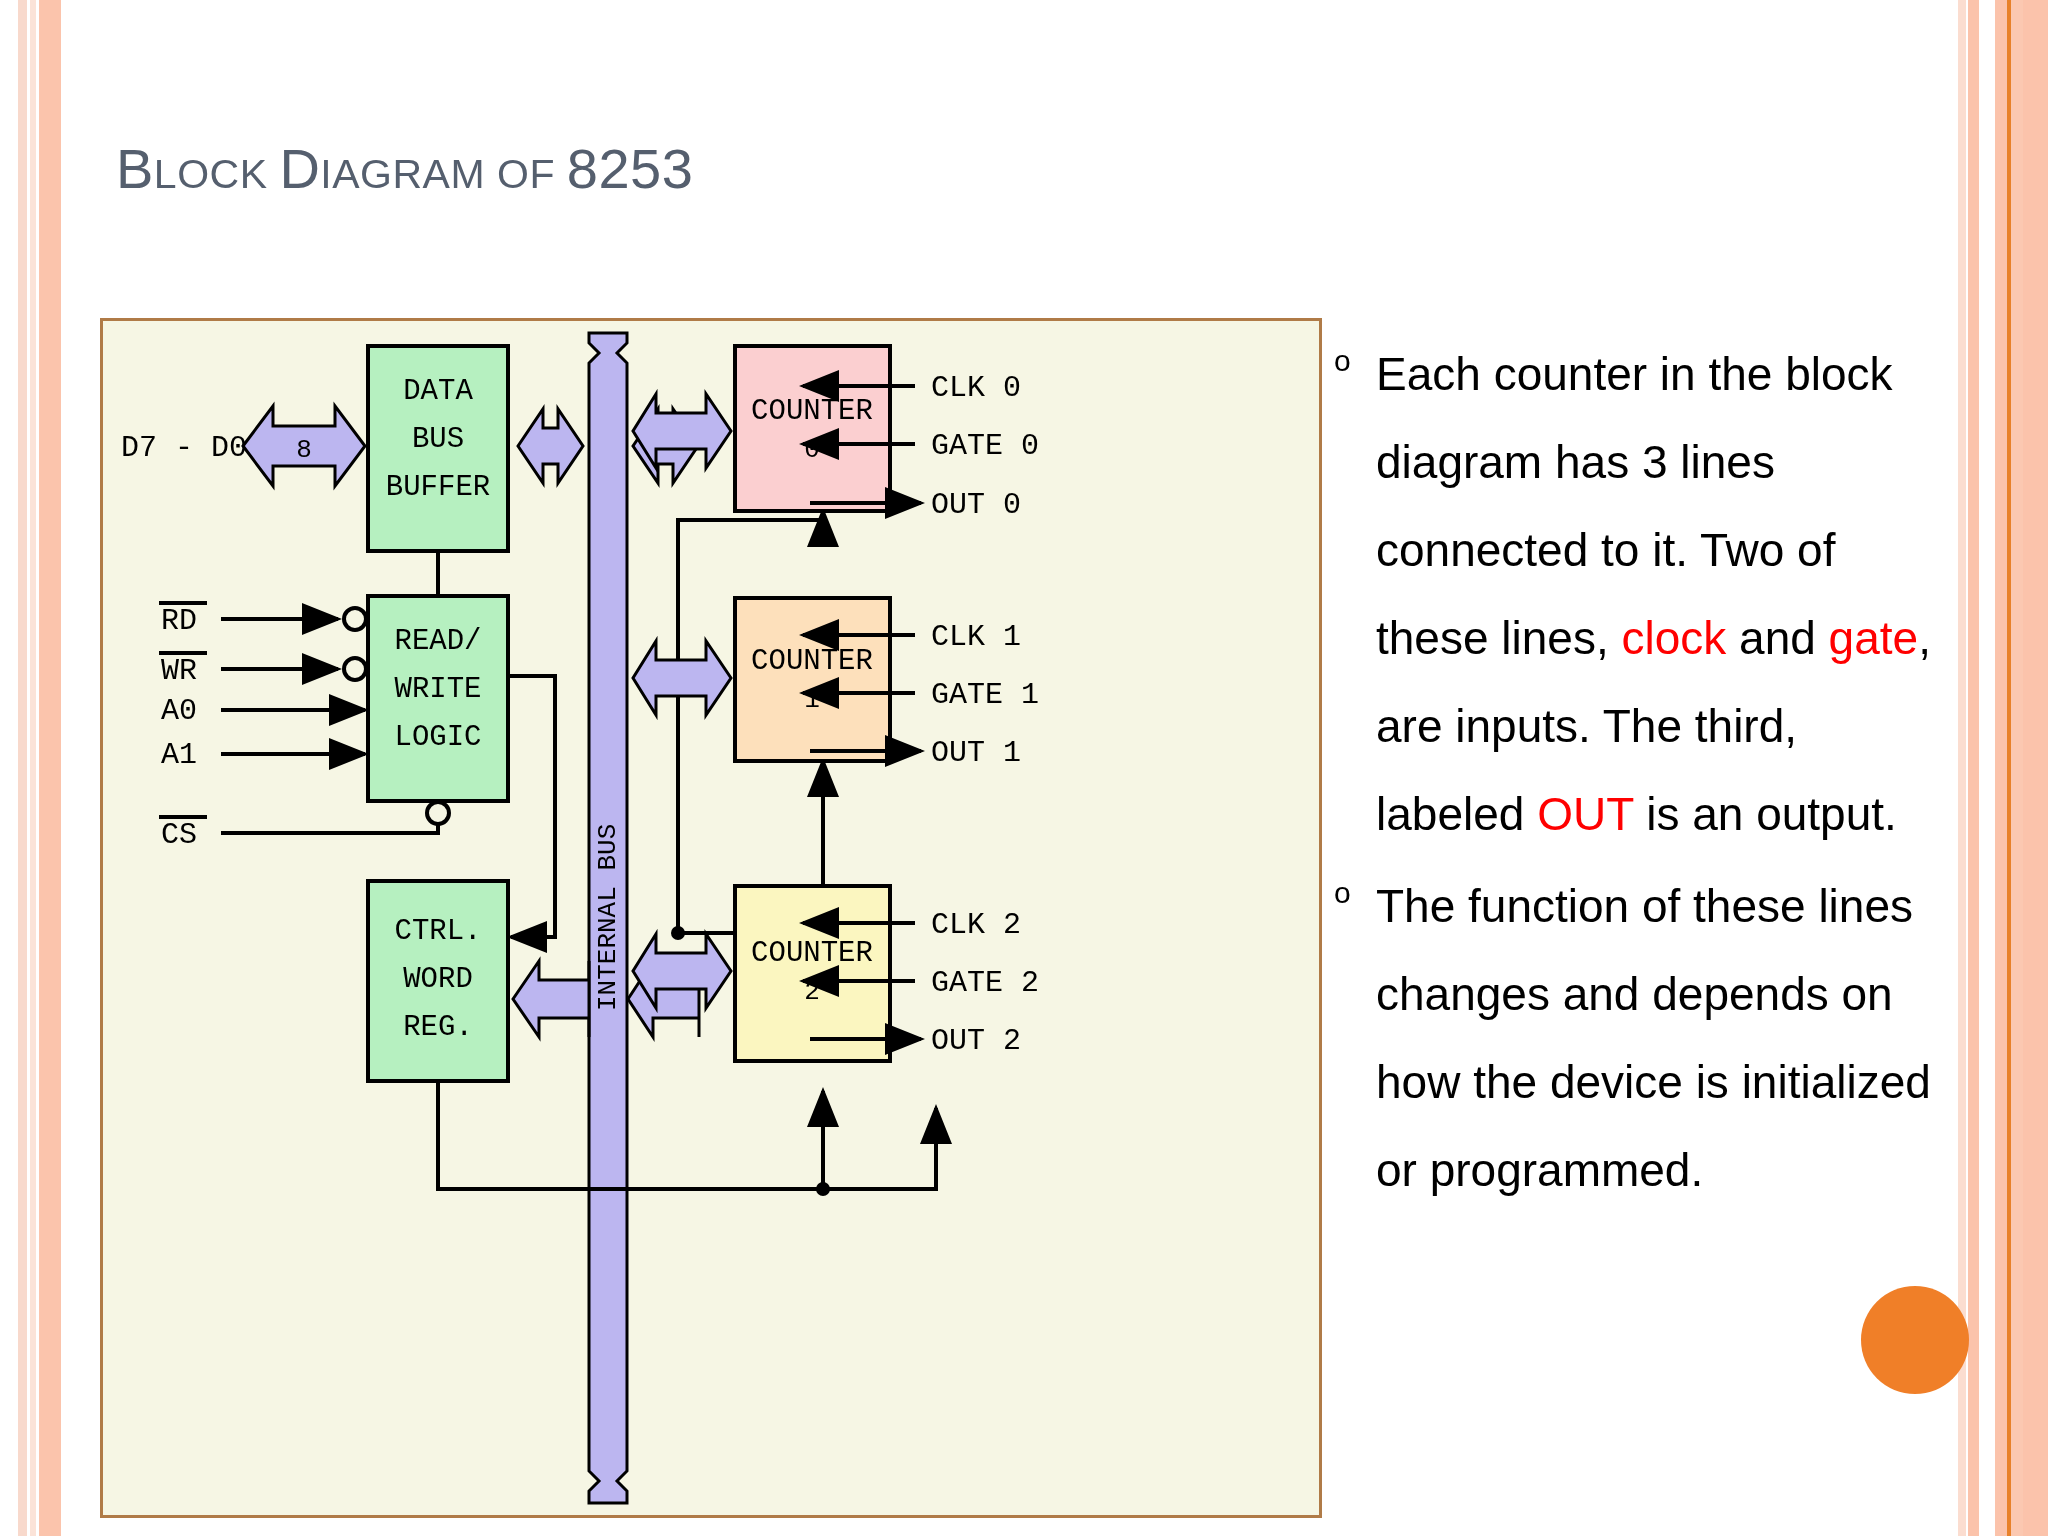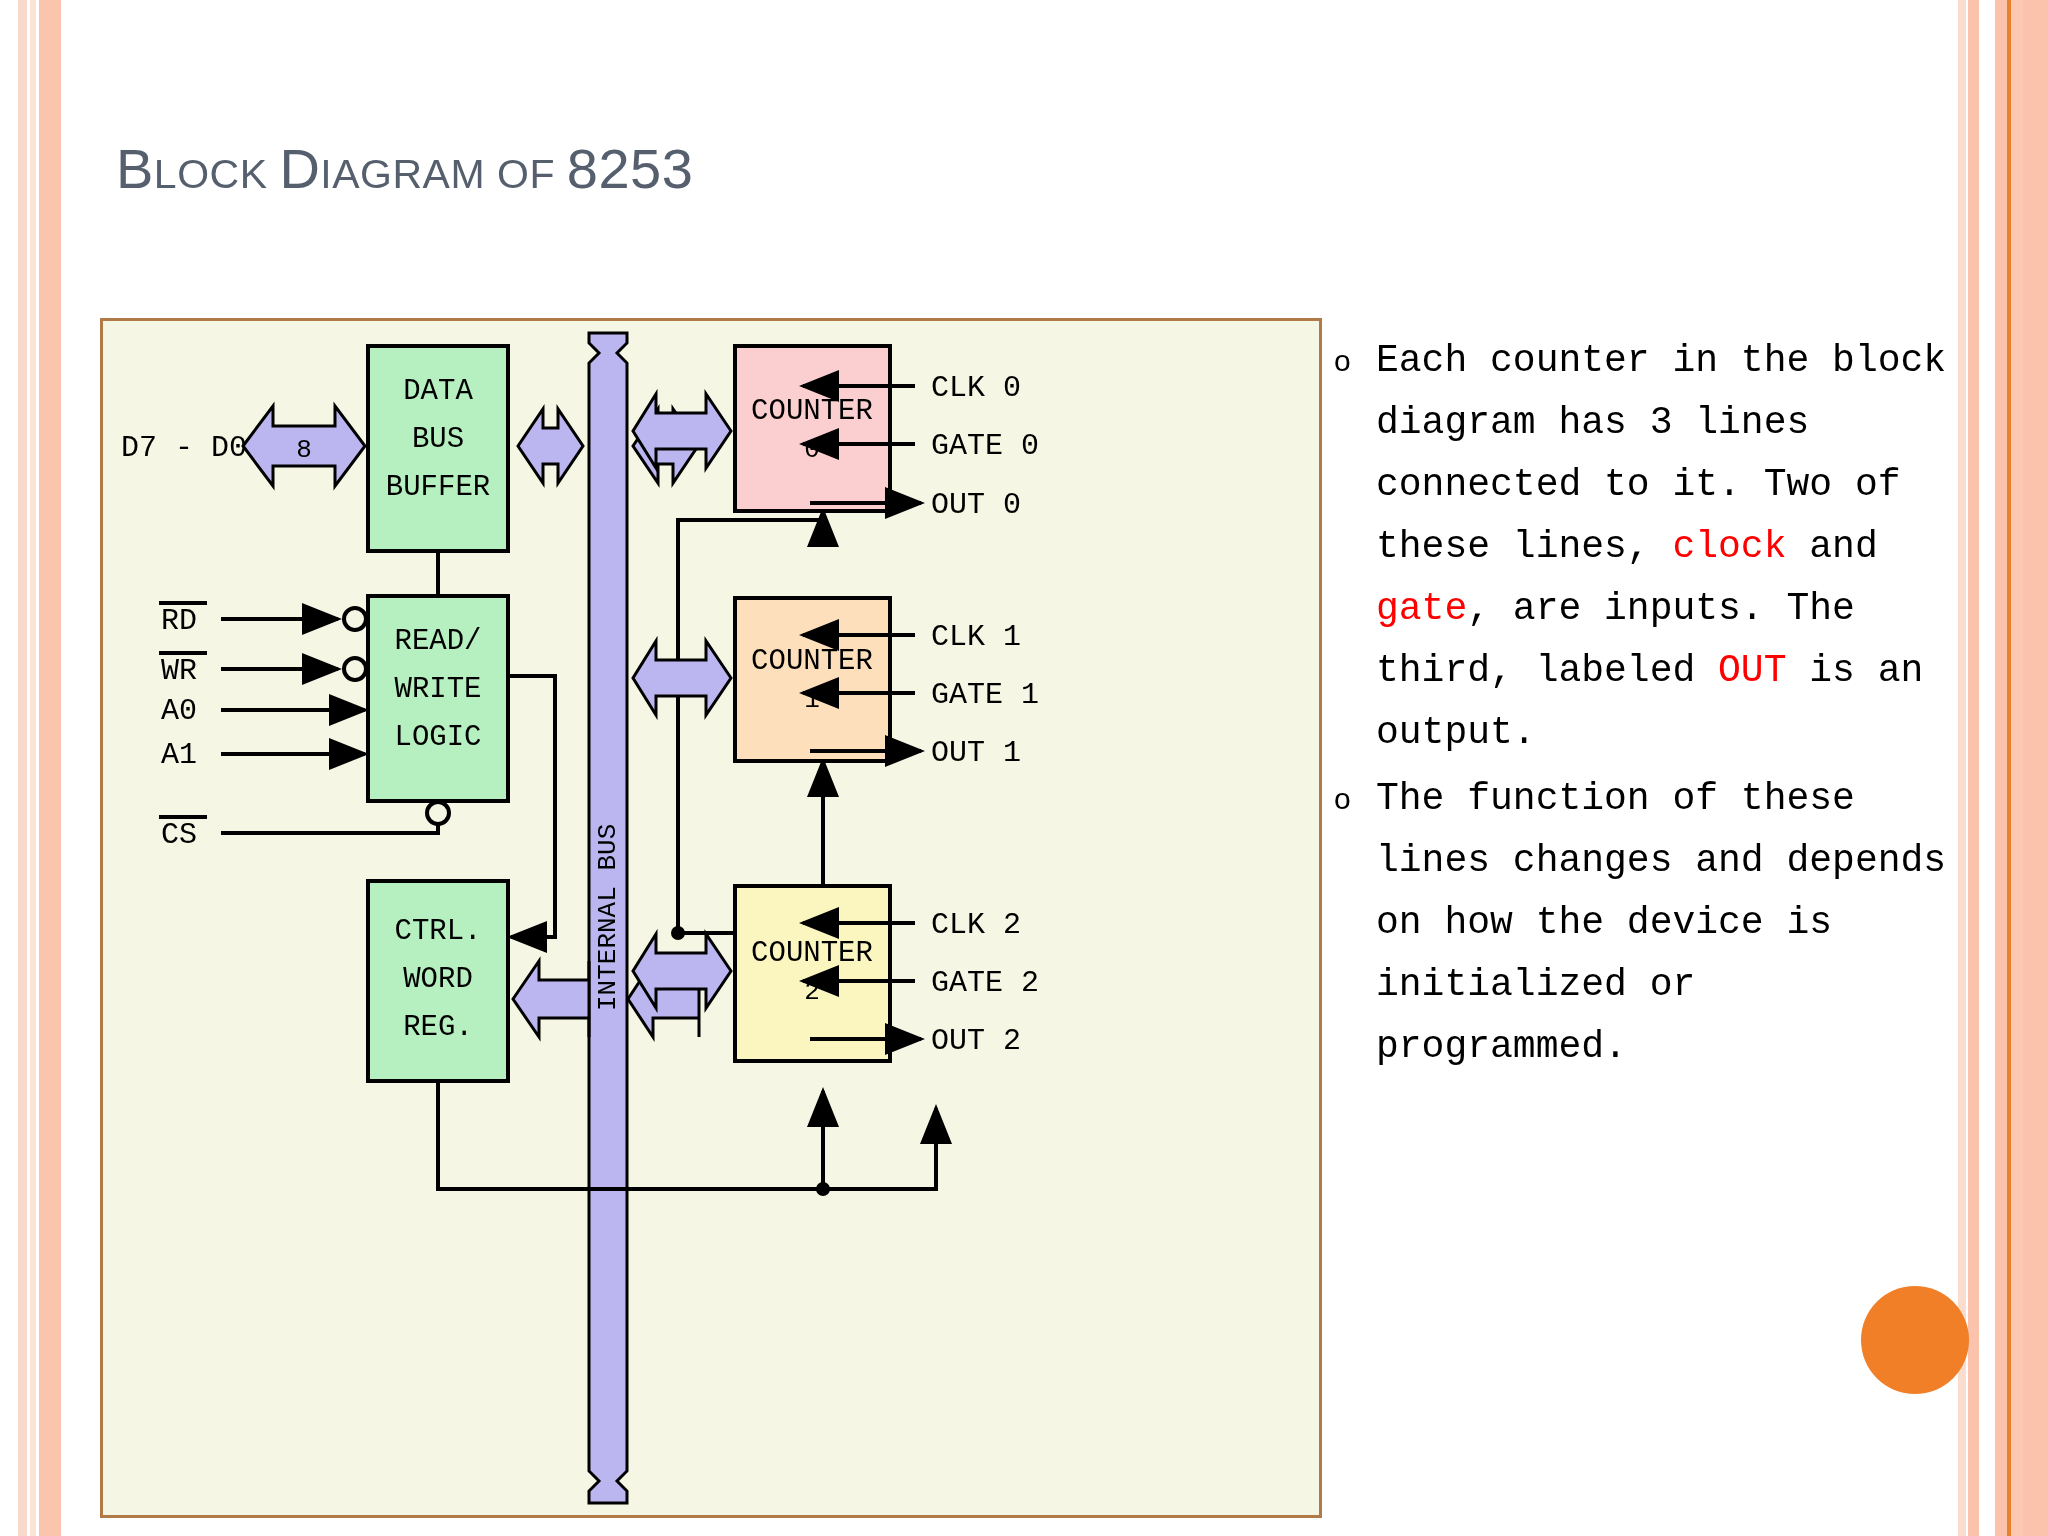--- a/index.html
+++ b/index.html
@@ -56,22 +56,22 @@
     display:flex;align-items:flex-start;
     margin-bottom:4px;
   }
   .bullet .marker{
     width:46px;flex:0 0 46px;
     font-size:30px;line-height:62px;
     color:#000;text-align:left;padding-left:4px;
     box-sizing:border-box;
   }
   .bullet .btext{
-    font-size:38px;line-height:62px;color:#000;
-    font-family:Liberation Mono, monospace;
+    font-size:46px;line-height:88px;color:#000;
+    font-family:Liberation Sans, sans-serif;
   }
   .hl{color:#ff0000;}
 
   
   .orange-dot{
     position:absolute;left:1861px;top:1286px;
     width:108px;height:108px;border-radius:50%;
     background:#f07f28;
   }
 </style>

